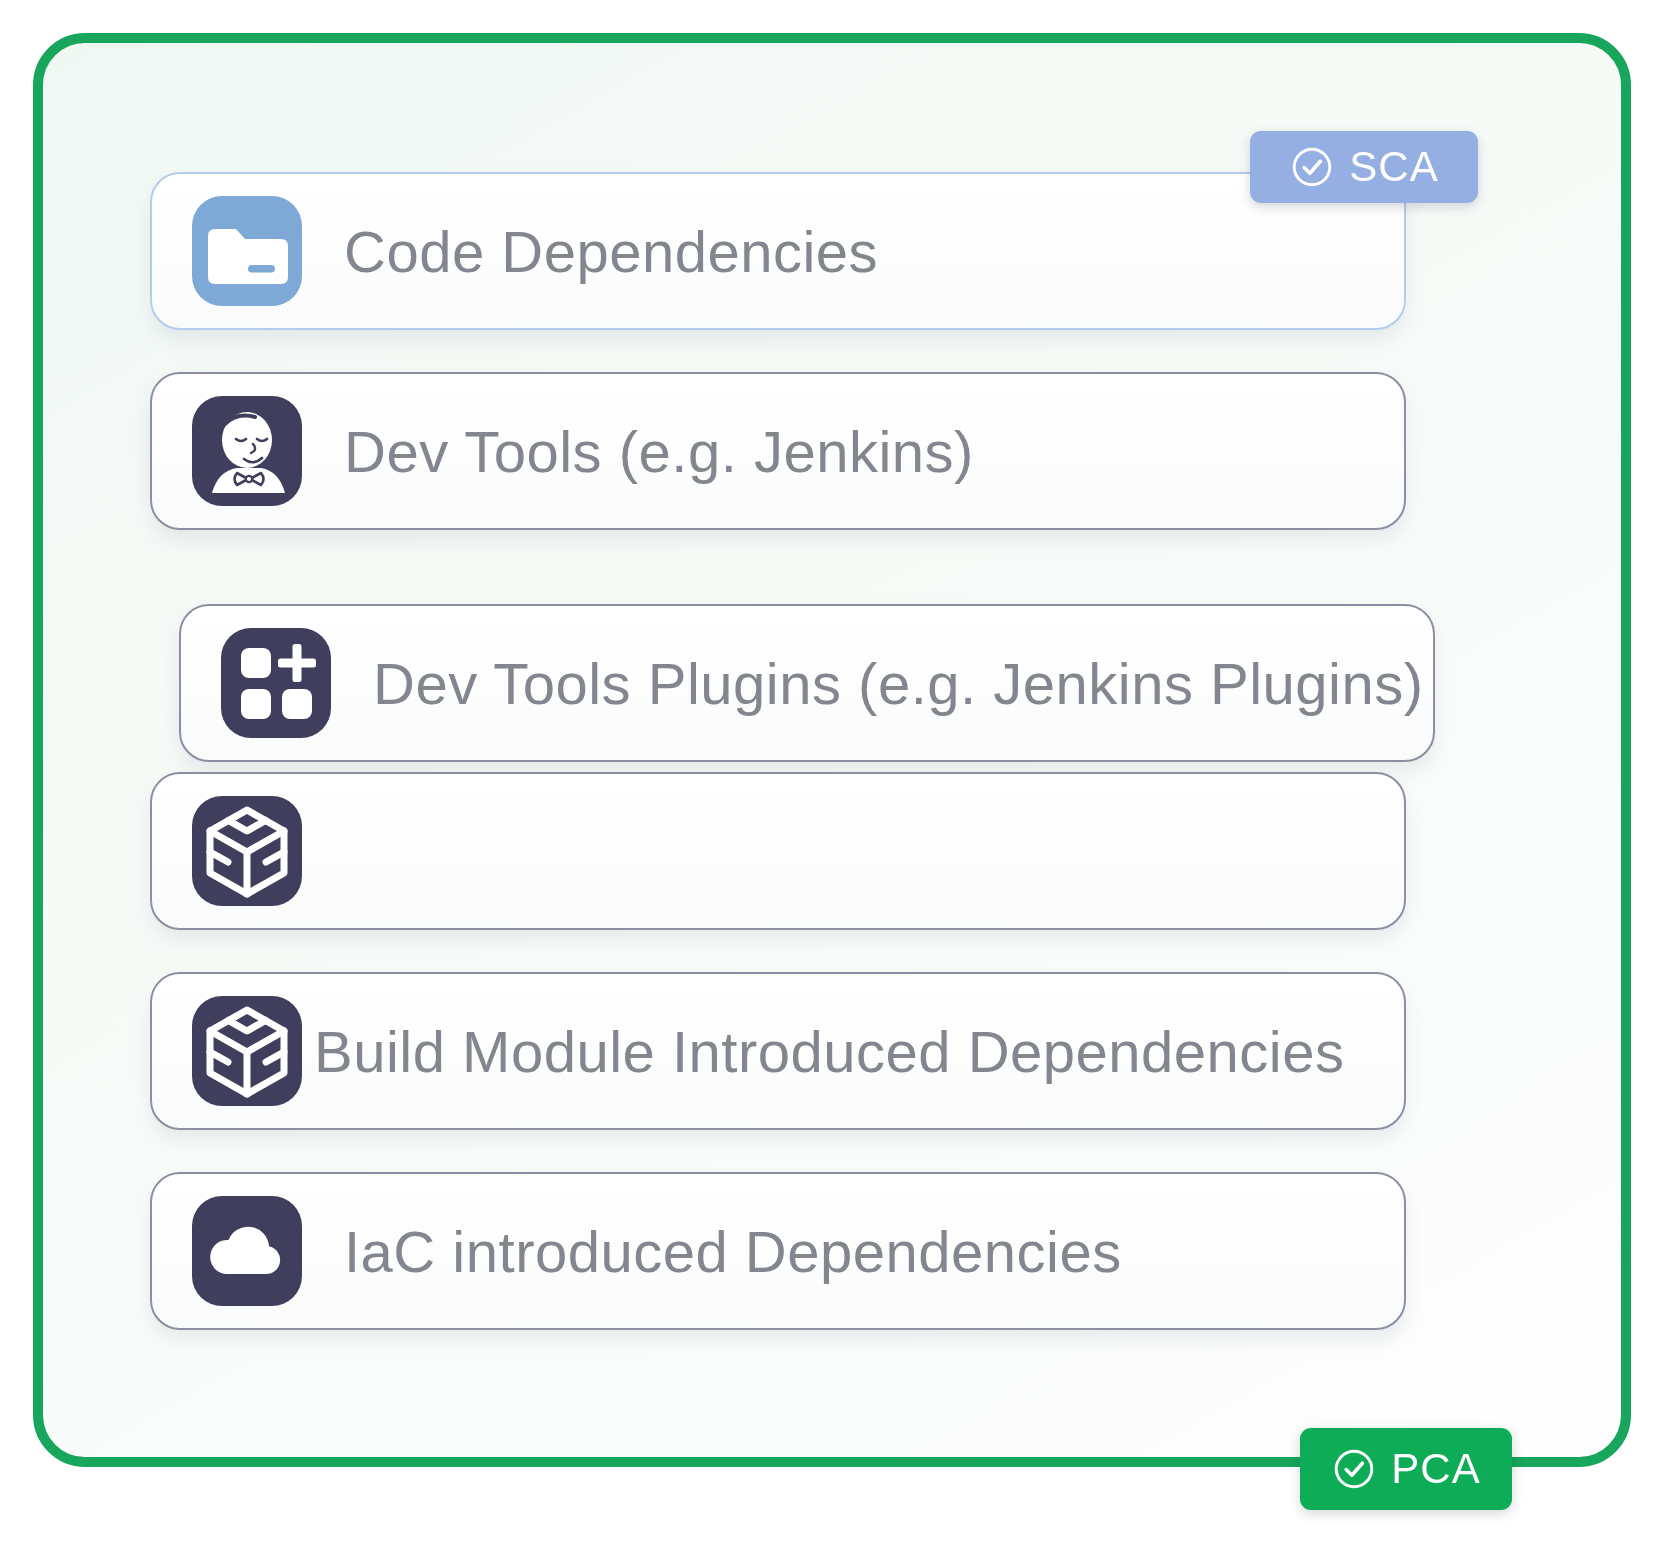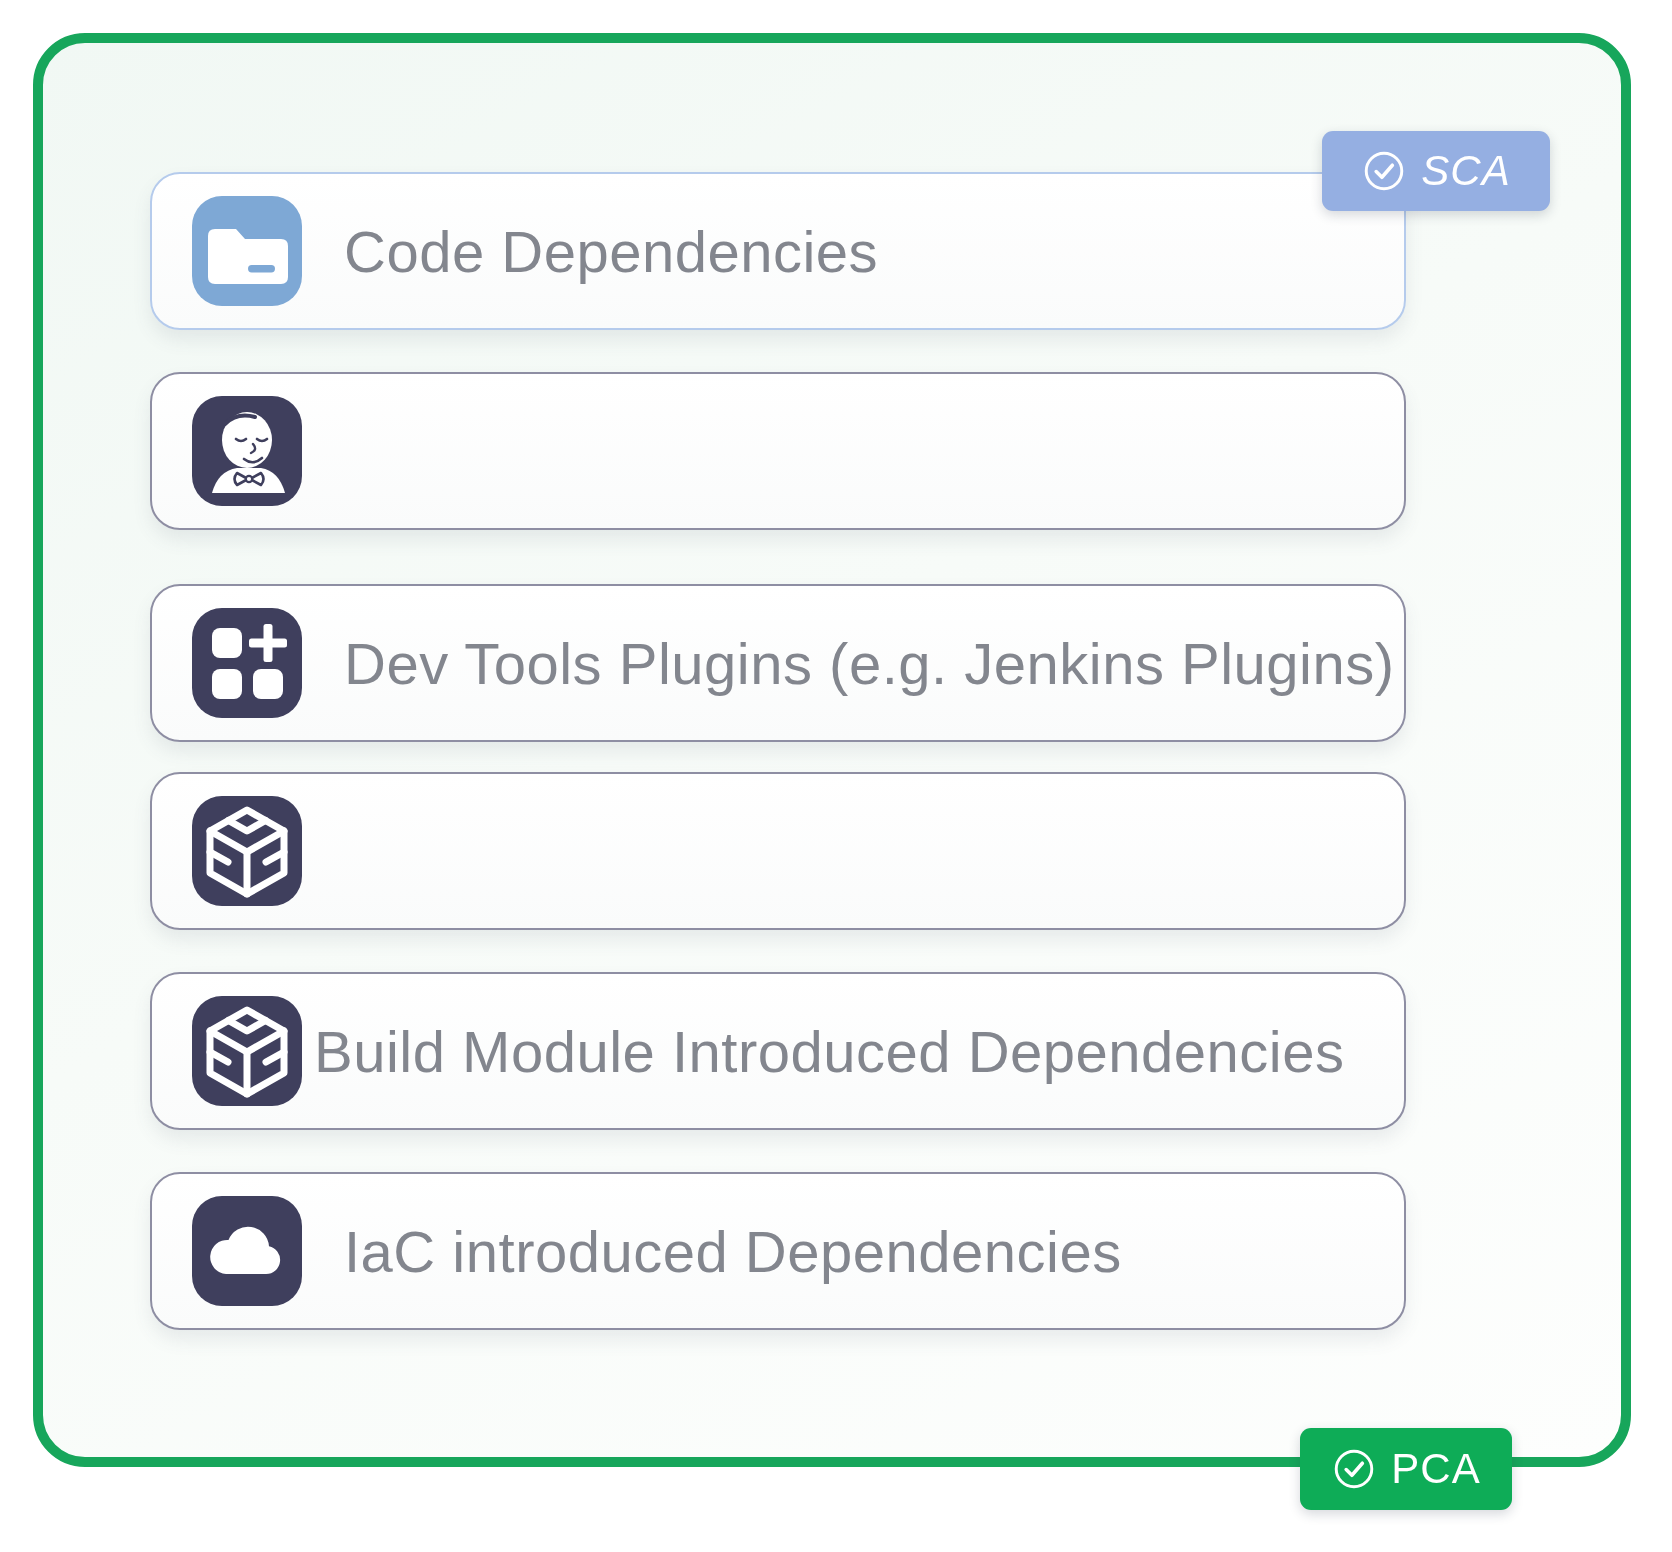--- a/index.html
+++ b/index.html
@@ -58,23 +58,22 @@
     color:#ffffff;
     box-shadow:0 4px 12px rgba(30,40,60,0.18);
     z-index:5;
   }
   .badge .badge-label{
     font-size:42px;letter-spacing:1px;
   }
   .badge .badge-icon{display:flex;}
   .badge .badge-icon svg{width:46px;height:46px;display:block;}
   .badge.sca{
-    left:1322px;top:131px;width:228px;height:80px;
+    left:1250px;top:131px;width:228px;height:72px;
     background:var(--sca-badge-blue,#95AFE2);
-    font-style:italic;
   }
   .badge.pca{
     left:1300px;top:1428px;width:212px;height:82px;
     background:var(--pca-badge-green,#0EAC57);
   }
 </style>
 </head>
 <body>
 
 <div class="canvas">
@@ -97,22 +96,23 @@
             <ellipse cx="55" cy="44" rx="25" ry="28" fill="#fff"></ellipse>
             <path d="M33 28 q12 -12 30 -7" fill="none" stroke="var(--icon-navy,#3F3F5D)" stroke-width="4" stroke-linecap="round"></path>
             <path d="M44 43 q5 4 10 0 M65 43 q5 4 10 0" fill="none" stroke="var(--icon-navy,#3F3F5D)" stroke-width="2.6" stroke-linecap="round"></path>
             <path d="M61 48 q5 6 -2 9" fill="none" stroke="var(--icon-navy,#3F3F5D)" stroke-width="2.4" stroke-linecap="round"></path>
             <path d="M52 63 q9 7 18 -1" fill="none" stroke="var(--icon-navy,#3F3F5D)" stroke-width="2.6" stroke-linecap="round"></path>
             <path d="M45 77 l11 6 l-11 6 q-5 -6 0 -12 Z" fill="#fff" stroke="var(--icon-navy,#3F3F5D)" stroke-width="2.6" stroke-linejoin="round"></path>
             <path d="M69 77 l-11 6 l11 6 q5 -6 0 -12 Z" fill="#fff" stroke="var(--icon-navy,#3F3F5D)" stroke-width="2.6" stroke-linejoin="round"></path>
             <circle cx="57" cy="83" r="3.2" fill="#fff" stroke="var(--icon-navy,#3F3F5D)" stroke-width="2.2"></circle>
           </svg>
         </span>
+    <span class="row-label">Dev Tools (e.g. Jenkins)</span>
   </div>
-      <div class="row" style="top: 584px;">
+      <div class="row" style="top: 604px; margin-left: 29px;">
     <span class="icon-box">
           <svg viewBox="0 0 110 110">
             <rect x="20" y="20" width="30" height="30" rx="8" fill="#fff"></rect>
             <rect x="20" y="61" width="30" height="30" rx="8" fill="#fff"></rect>
             <rect x="61" y="61" width="30" height="30" rx="8" fill="#fff"></rect>
             <rect x="71.5" y="16" width="9" height="38" rx="2.5" fill="#fff"></rect>
             <rect x="57" y="30.5" width="38" height="9" rx="2.5" fill="#fff"></rect>
           </svg>
         </span>
     <span class="row-label">Dev Tools Plugins (e.g. Jenkins Plugins)</span>

